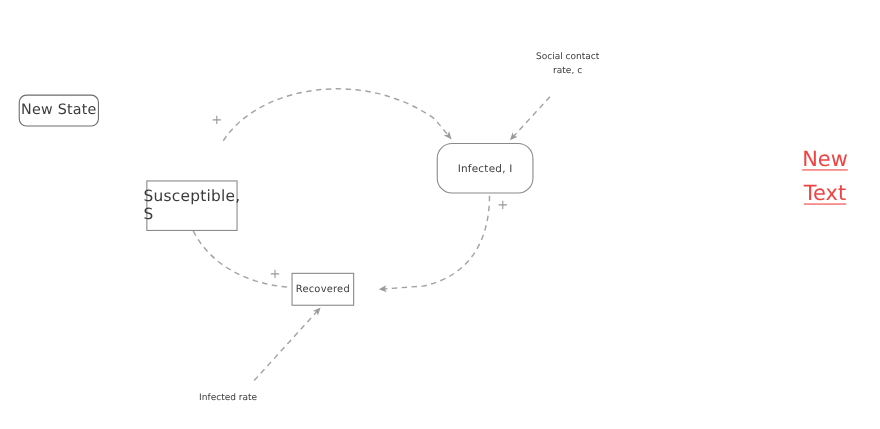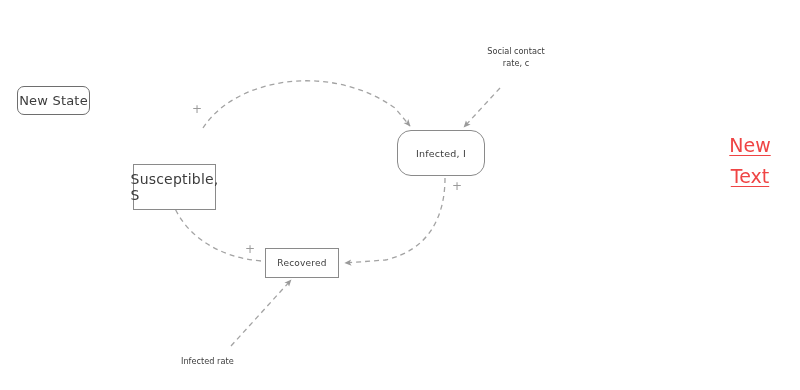--- a/index.html
+++ b/index.html
@@ -46,21 +46,21 @@
     left: 397px;
     top: 130px;
     width: 88px;
     height: 46px;
     font-size: 9.5px;
     border-radius: 14px;
   }
   .node-recovered {
     left: 265px;
     top: 248px;
-    width: 74px;
+    width: 57px;
     height: 30px;
     font-size: 9px;
   }
   .node-newstate {
     left: 17px;
     top: 86px;
     width: 73px;
     height: 29px;
     border-radius: 7px;
     border-color: #6e6e6e;

